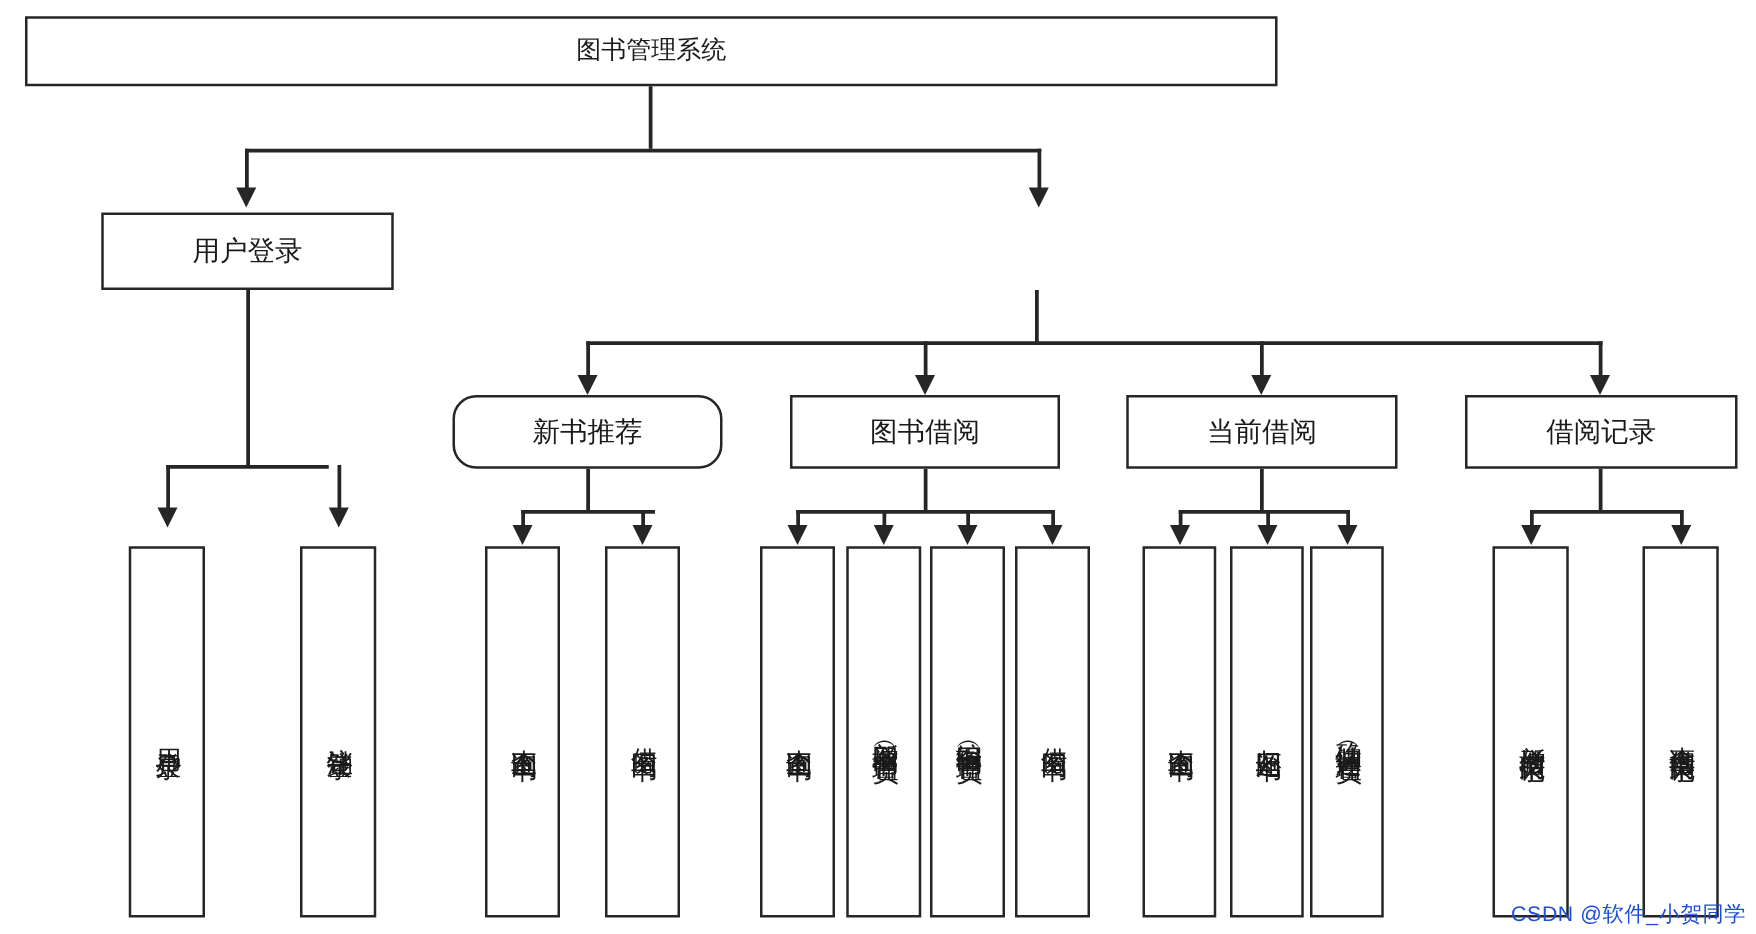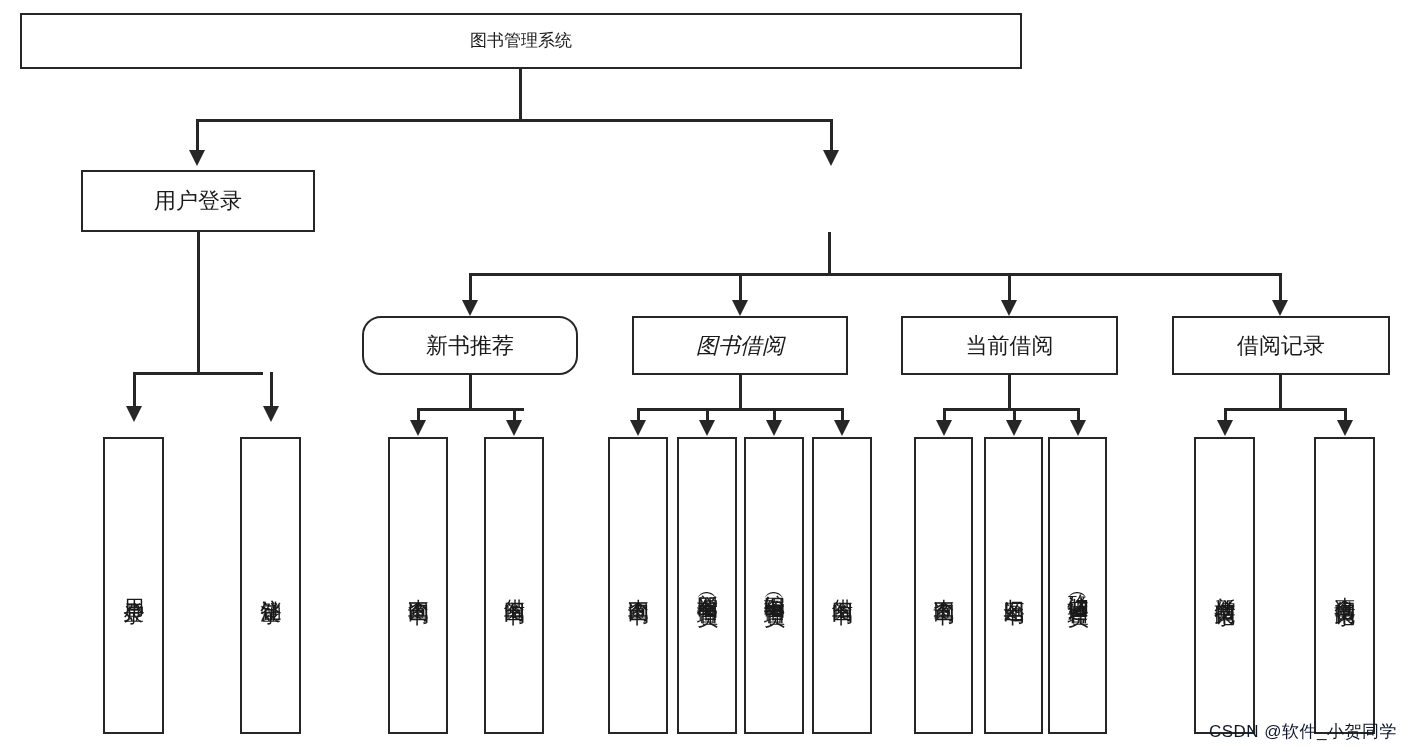--- a/index.html
+++ b/index.html
@@ -24,21 +24,21 @@
     align-items: center;
     justify-content: center;
     color: #1a1a1a;
     line-height: 1.18;
     text-align: center;
   }
   .node.h {
     font-size: 22px;
   }
   .node.root {
-    font-size: 17px;
+    font-size: 20px;
   }
   .node.v {
     writing-mode: vertical-rl;
     text-orientation: upright;
     font-size: 21px;
     letter-spacing: 2px;
     padding: 6px 0;
     white-space: nowrap;
   }
   .edge {
@@ -53,21 +53,21 @@
     height: 0;
     border-left: 8px solid transparent;
     border-right: 8px solid transparent;
     border-top: 16px solid #262626;
   }
   .watermark {
     position: absolute;
     right: 8px;
     bottom: 4px;
     font-size: 17px;
-    color: #0f172a;
+    color: #1d4ed8;
     white-space: nowrap;
     letter-spacing: 0.5px;
   }
 </style>
 </head>
 <body>
 
 <div id="canvas">
 
   <div class="node root" style="left:20px; top:13px; width:1002px; height:56px;">图书管理系统</div>
@@ -96,21 +96,21 @@
   <div class="edge v" style="left:469px; top:273px; height:30px;"></div>
   <div class="arrow" style="left:462px; top:300px;"></div>
   <div class="edge v" style="left:739px; top:273px; height:30px;"></div>
   <div class="arrow" style="left:732px; top:300px;"></div>
   <div class="edge v" style="left:1008px; top:273px; height:30px;"></div>
   <div class="arrow" style="left:1001px; top:300px;"></div>
   <div class="edge v" style="left:1279px; top:273px; height:30px;"></div>
   <div class="arrow" style="left:1272px; top:300px;"></div>
 
   <div class="node h" style="left:362px; top:316px; width:216px; height:59px;border-radius:19px;">新书推荐</div>
-  <div class="node h" style="left:632px; top:316px; width:216px; height:59px;font-style:italic;">图书借阅</div>
+  <div class="node h" style="left:632px; top:316px; width:216px; height:59px;">图书借阅</div>
   <div class="node h" style="left:1172px; top:316px; width:218px; height:59px;">借阅记录</div>
   <div class="node h" style="left:901px; top:316px; width:217px; height:59px;">当前借阅</div>
 
   <div class="edge v" style="left:469px; top:375px; height:34px;"></div>
   <div class="edge h" style="left:417px; top:408px; width:107px;"></div>
   <div class="edge v" style="left:417px; top:408px; height:16px;"></div>
   <div class="arrow" style="left:410px; top:420px;"></div>
   <div class="edge v" style="left:513px; top:408px; height:16px;"></div>
   <div class="arrow" style="left:506px; top:420px;"></div>
 

